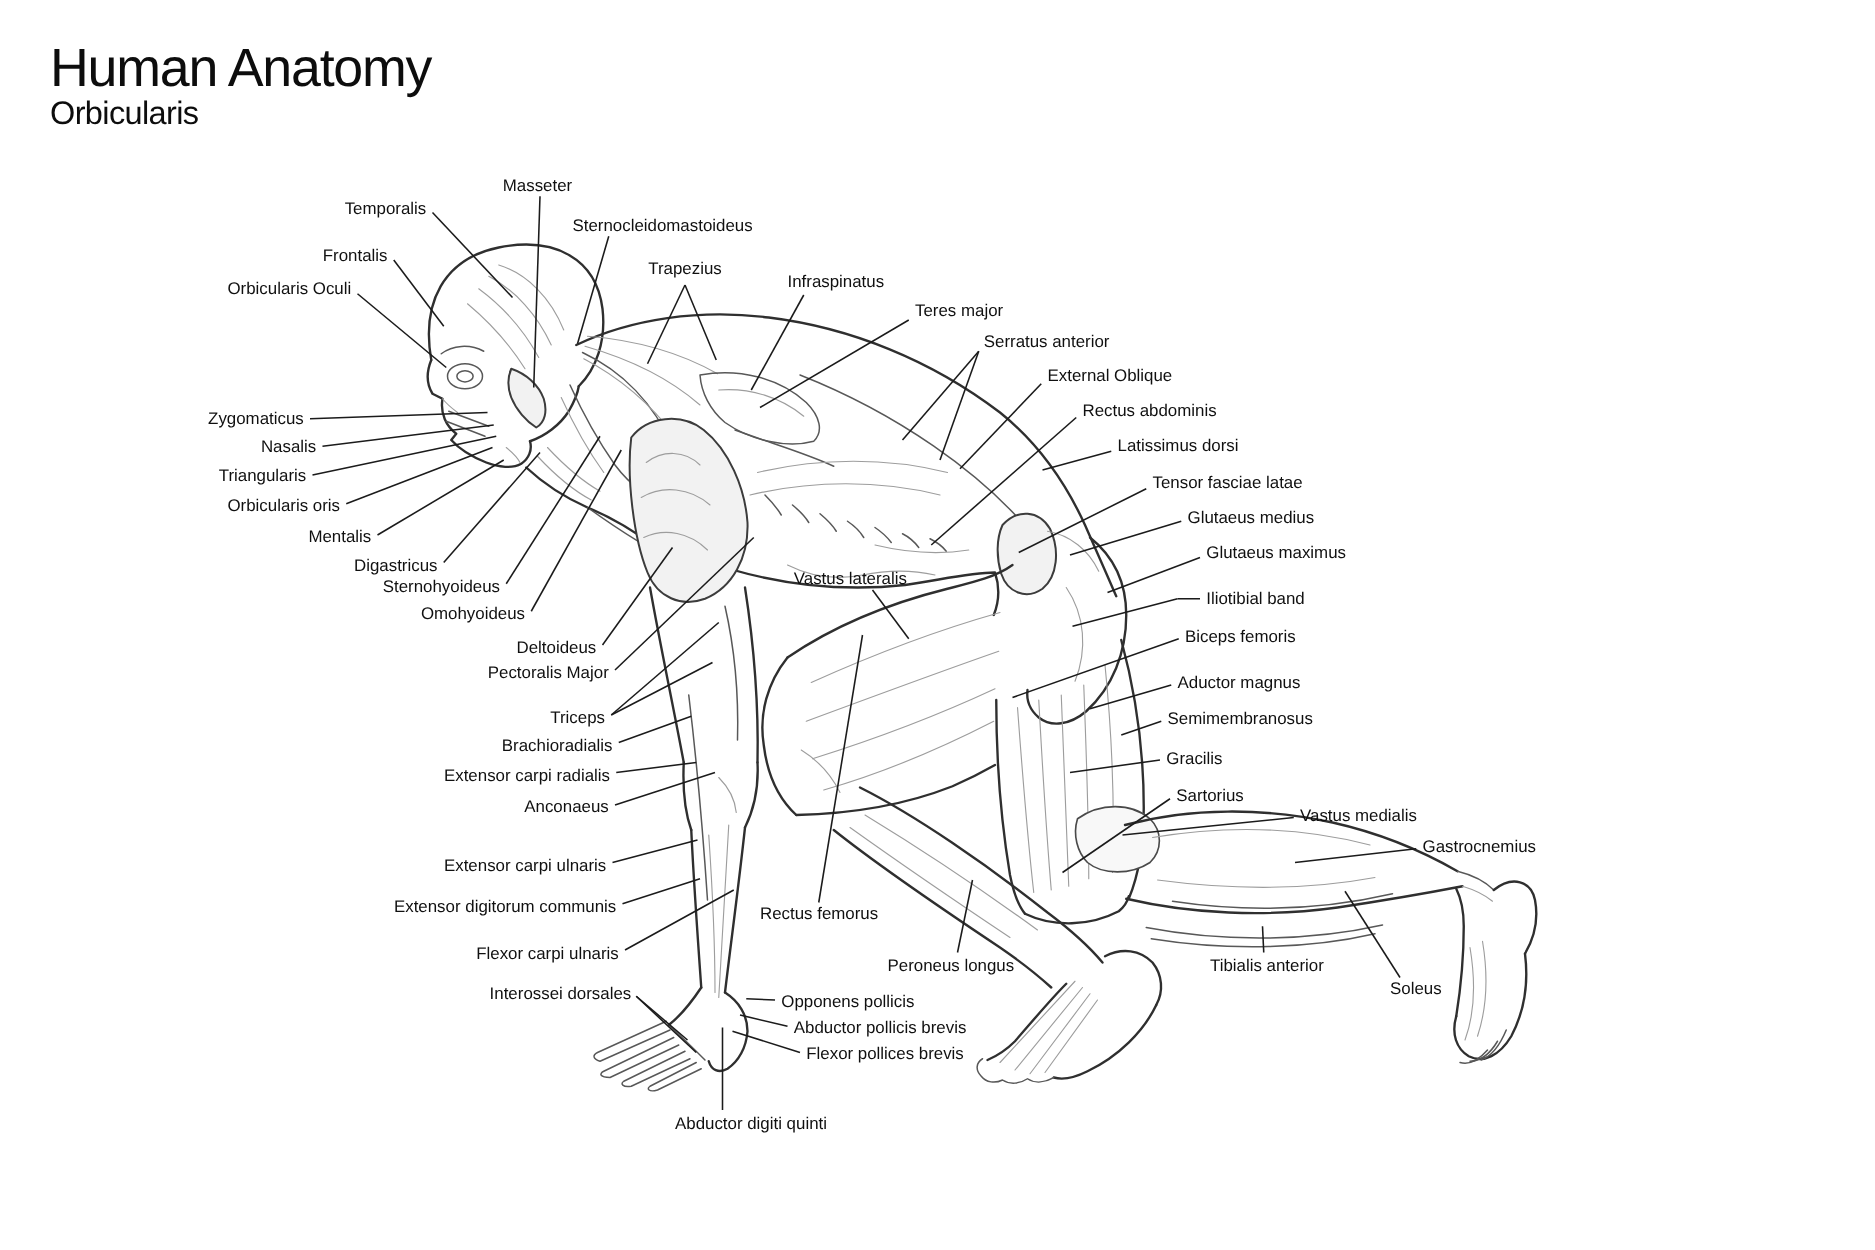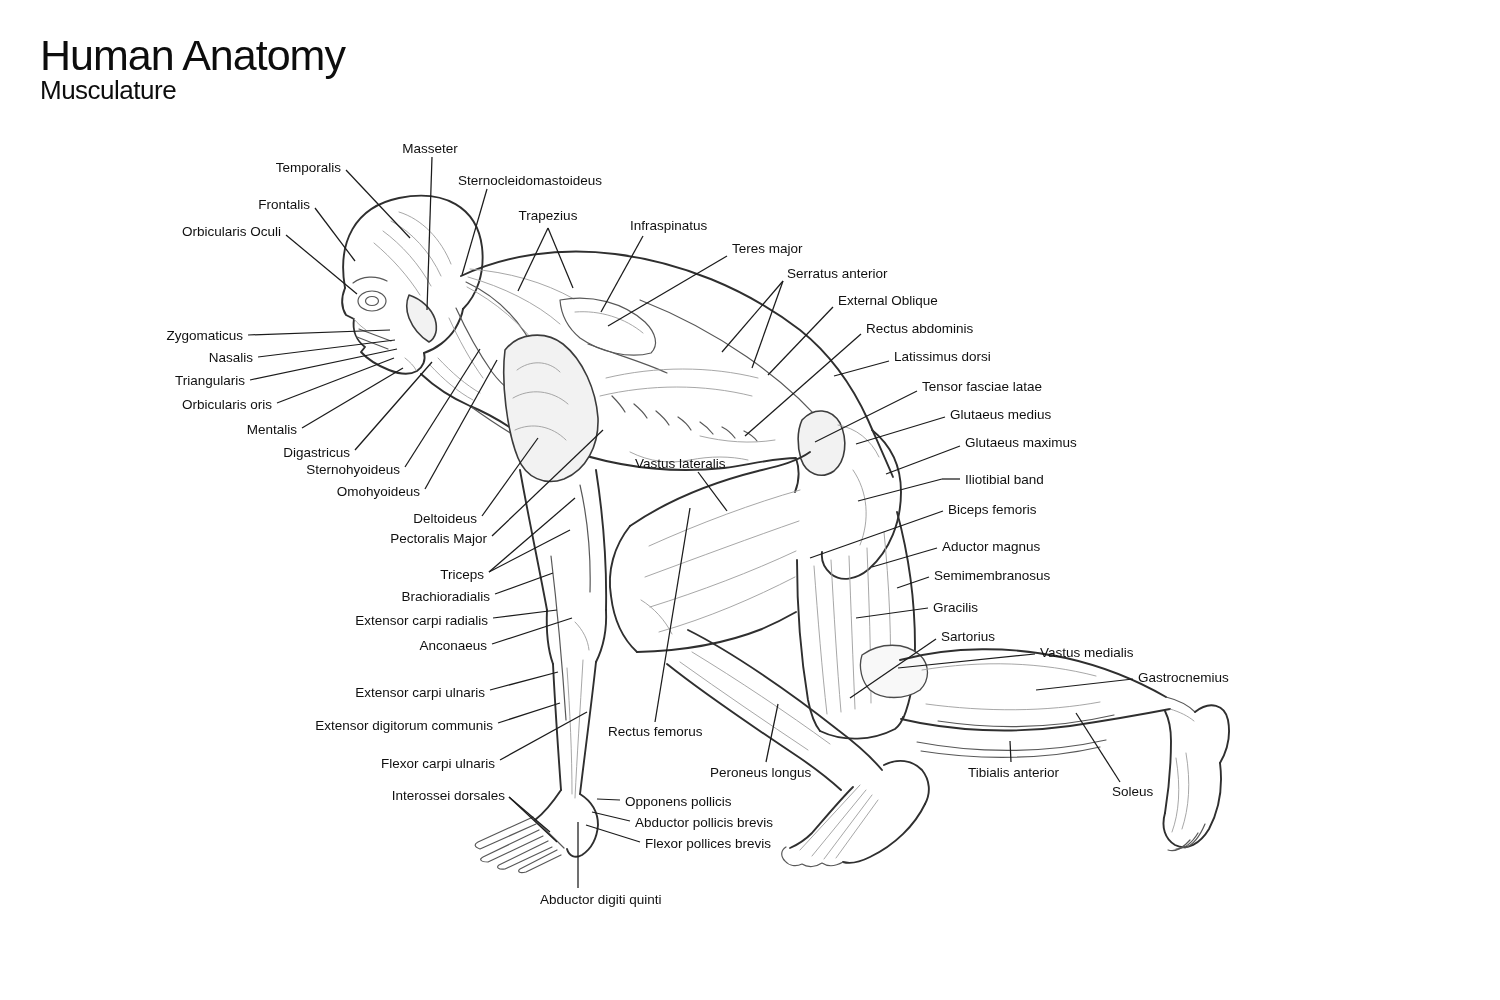--- a/index.html
+++ b/index.html
@@ -401,15 +401,15 @@
         </g>
         <g>
           <line x1="578" y1="888" x2="578" y2="822" class="leader"></line>
           <text x="540" y="903.5" text-anchor="start" class="muscle-label">Abductor digiti quinti</text>
         </g>
       </g>
   </svg>
 
   <div class="titleblock">
     <h1>Human Anatomy</h1>
-    <h2>Musculature</h2>
+    <h2>Orbicularis</h2>
   </div>
 </div>
 
 </body></html>

